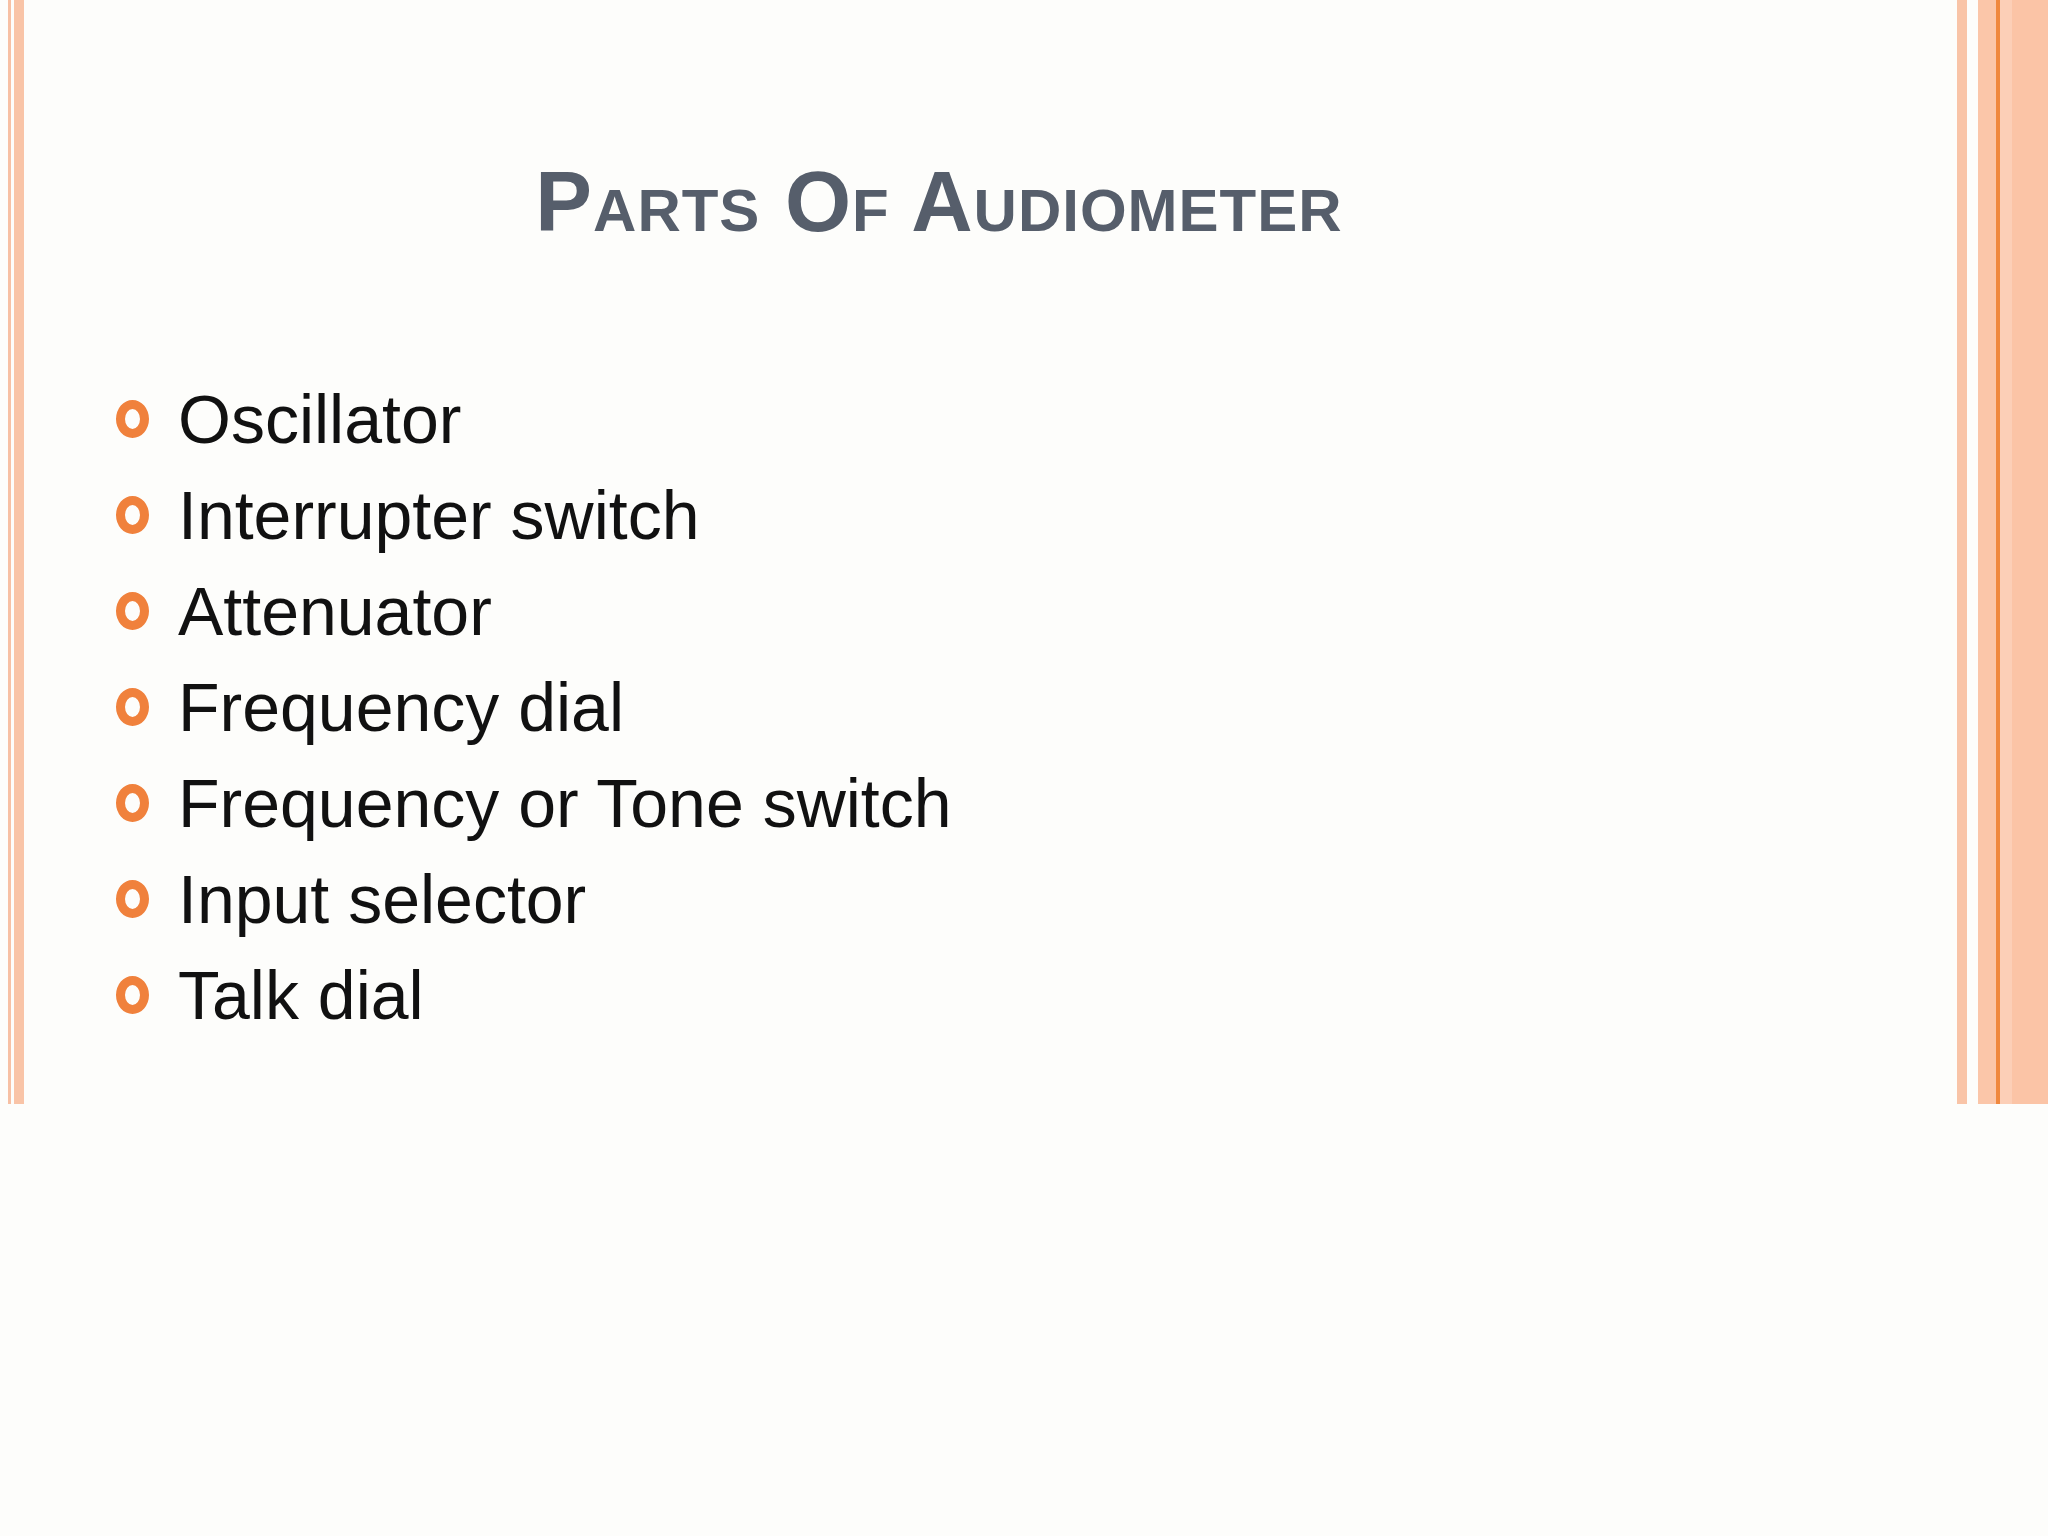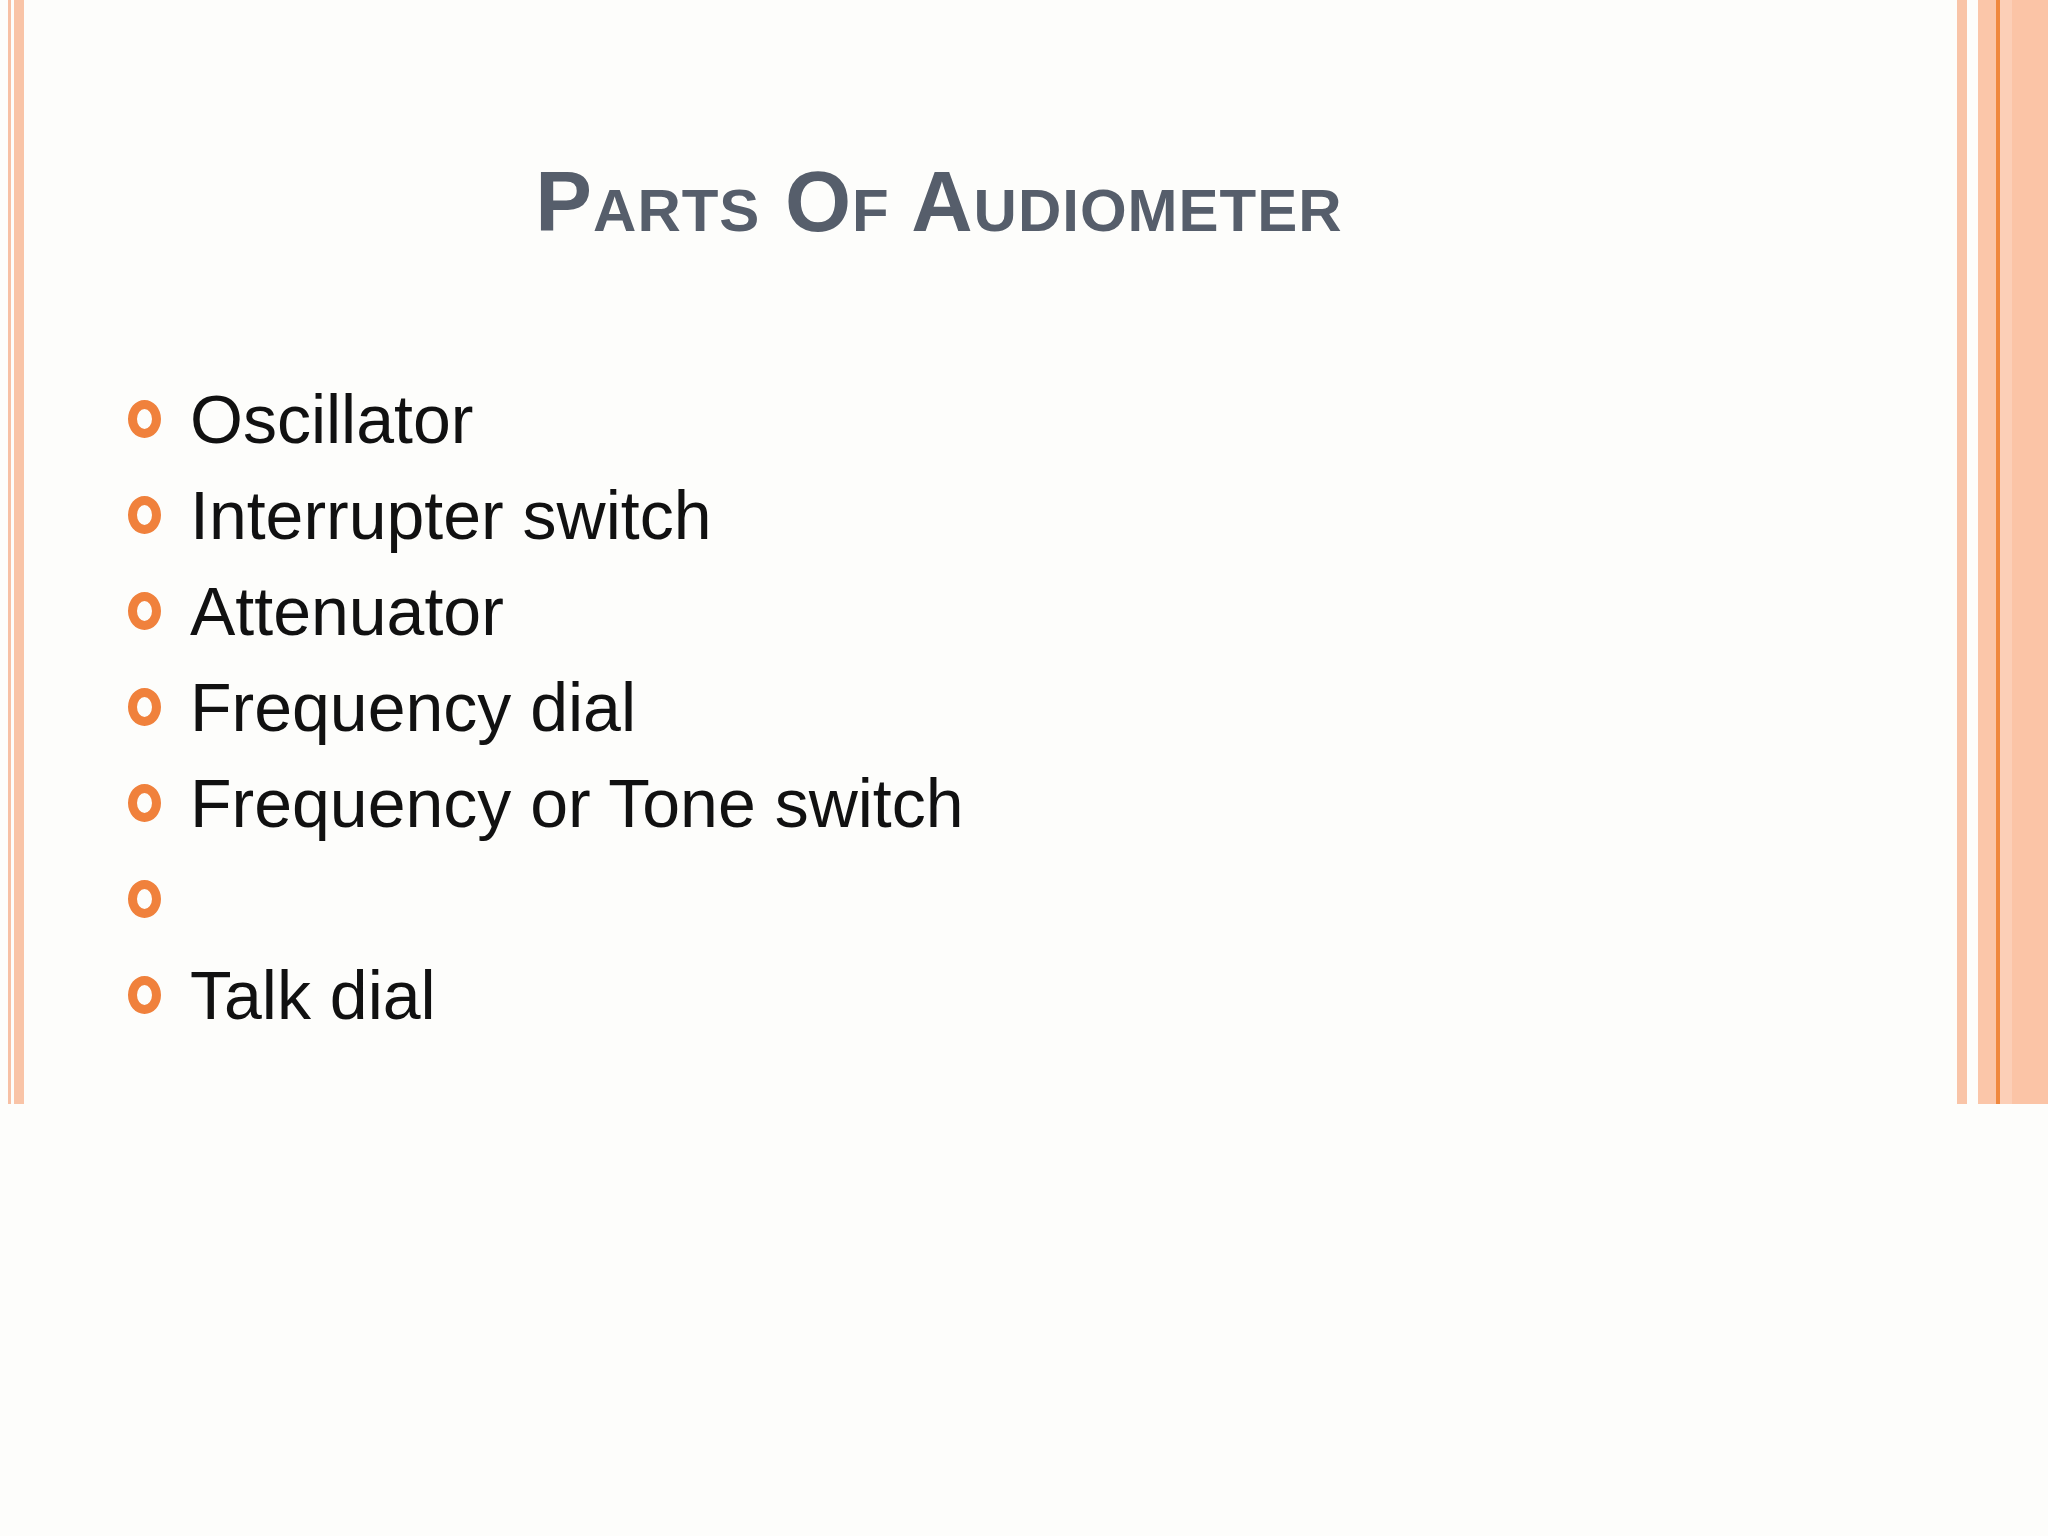--- a/index.html
+++ b/index.html
@@ -47,21 +47,21 @@
     font-weight: bold;
     font-variant: small-caps;
     letter-spacing: 1px;
     color: #565E6B;
     white-space: nowrap;
   }
 
   
   .bullet-list {
     position: absolute;
-    left: 128px;
+    left: 116px;
     top: 371px;
     margin: 0;
     padding: 0;
     list-style: none;
   }
   .bullet-list li {
     height: 96px;
     display: flex;
     align-items: center;
     font-size: 68px;
@@ -117,20 +117,21 @@
     <li>
       <span class="bullet-ring"></span>
       <span>Frequency dial</span>
     </li>
     <li>
       <span class="bullet-ring"></span>
       <span>Frequency or Tone switch</span>
     </li>
     <li>
       <span class="bullet-ring"></span>
+      <span>Input selector</span>
     </li>
     <li>
       <span class="bullet-ring"></span>
       <span>Talk dial</span>
     </li>
   </ul>
 
   <div class="corner-circle"></div>
 
 </div>

